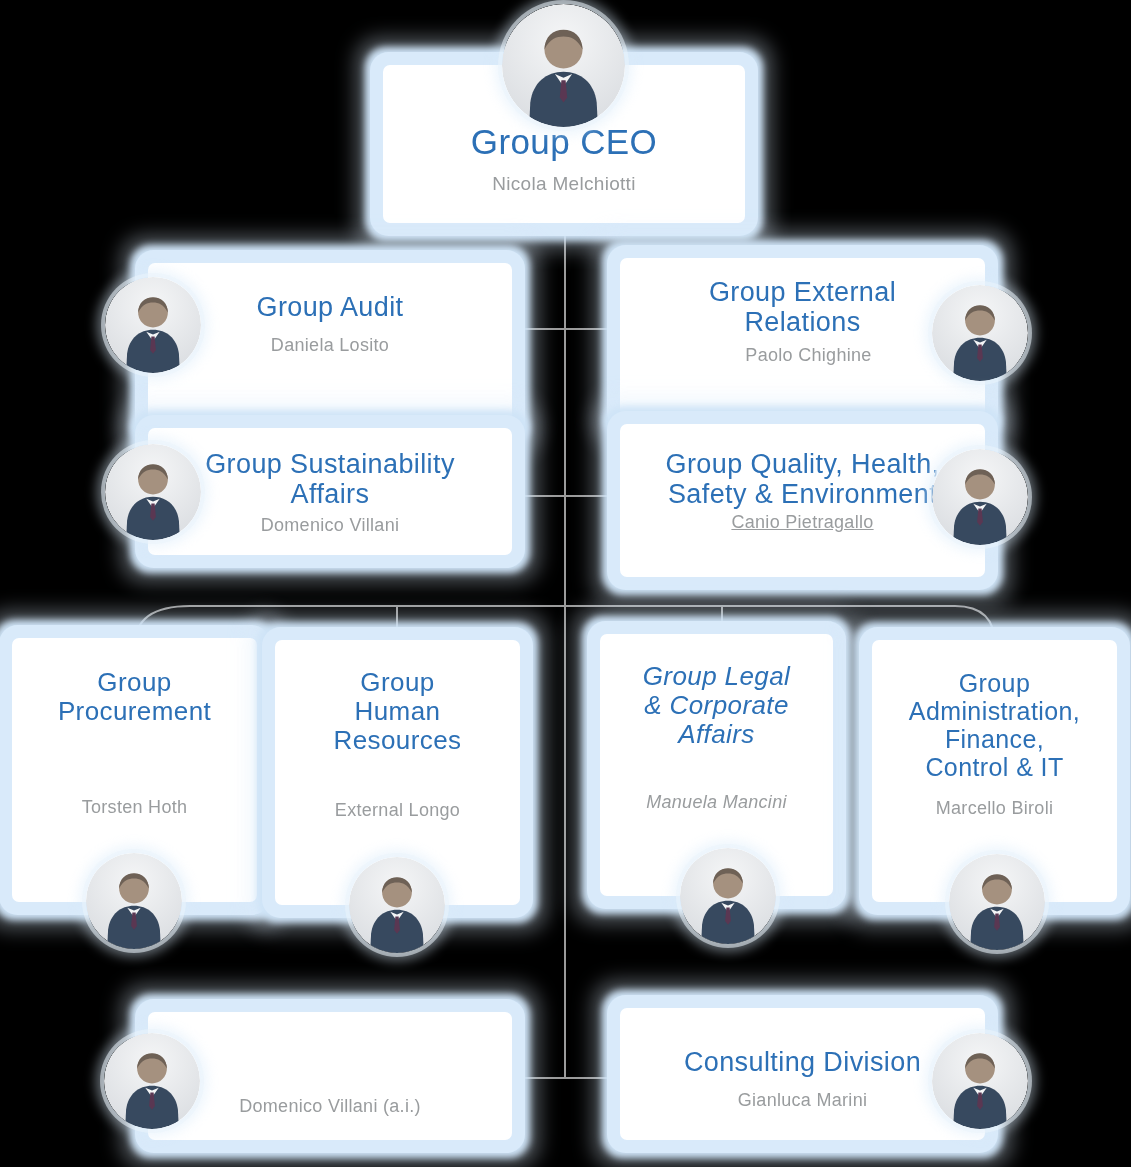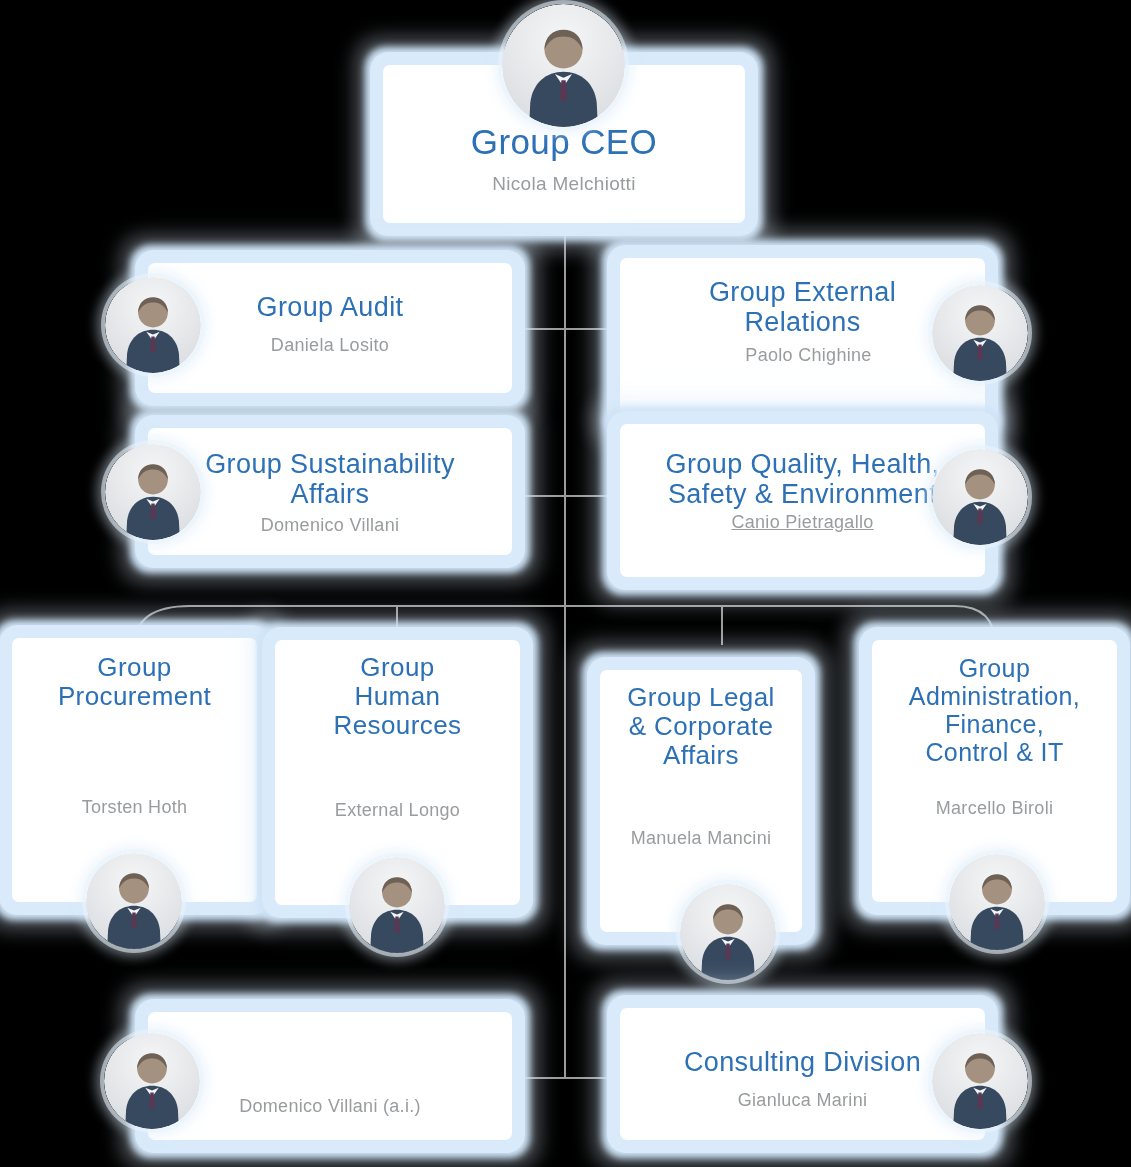--- a/index.html
+++ b/index.html
@@ -21,36 +21,36 @@
     font-size:18px;line-height:22px;letter-spacing:.3px;
   }
   .avatar{
     position:absolute;width:96px;height:96px;border-radius:50%;overflow:hidden;z-index:3;
     box-shadow:0 0 0 4px rgba(235,244,252,.55), 0 0 12px 8px rgba(217,234,250,.45);
   }
   .avatar svg{display:block;width:100%;height:100%;}
 
   
   .c-ceo{left:383px;top:65px;width:362px;height:158px;}
-  .c-audit{left:148px;top:263px;width:364px;height:130px;}
+  .c-audit{left:148px;top:263px;width:364px;height:164px;}
   .c-external{left:620px;top:258px;width:365px;height:160px;}
   .c-sustain{left:148px;top:428px;width:364px;height:127px;}
   .c-qhse{left:620px;top:424px;width:365px;height:153px;}
   .c-procurement{left:12px;top:638px;width:245px;height:264px;}
   .c-hr{left:275px;top:640px;width:245px;height:265px;}
-  .c-legal{left:600px;top:670px;width:202px;height:262px;}
+  .c-legal{left:600px;top:634px;width:233px;height:262px;font-style:italic;}
   .c-admin{left:872px;top:640px;width:245px;height:262px;}
   .c-tic{left:148px;top:1012px;width:364px;height:128px;}
   .c-consulting{left:620px;top:1008px;width:365px;height:132px;}
 
   
   .c-ceo .title{top:56px;font-size:35px;line-height:42px;}
   .c-ceo .pname{top:108px;font-size:19px;}
   .wide .title{font-size:27px;line-height:30px;}
-  .tall .title{font-size:26px;line-height:29px;}
+  .tall .title{font-size:26px;line-height:29px;margin-top:15px;}
   .c-audit .title{top:29px;} .c-audit .pname{top:71px;}
   .c-external .title{top:19px;} .c-external .pname{top:86px;padding-left:12px;}
   .c-sustain .title{top:21px;} .c-sustain .pname{top:86px;}
   .c-qhse .title{top:25px;} .c-qhse .pname{top:87px;text-decoration:underline;}
   .c-procurement .title{top:15px;} .c-procurement .pname{top:158px;}
   .c-hr .title{top:13px;} .c-hr .pname{top:159px;}
   .c-legal .title{top:13px;} .c-legal .pname{top:157px;}
   .c-admin .title{top:14px;font-size:25px;line-height:28px;} .c-admin .pname{top:157px;}
   .c-tic .title{top:19px;} .c-tic .pname{top:83px;}
   .c-consulting .title{top:39px;} .c-consulting .pname{top:81px;}

